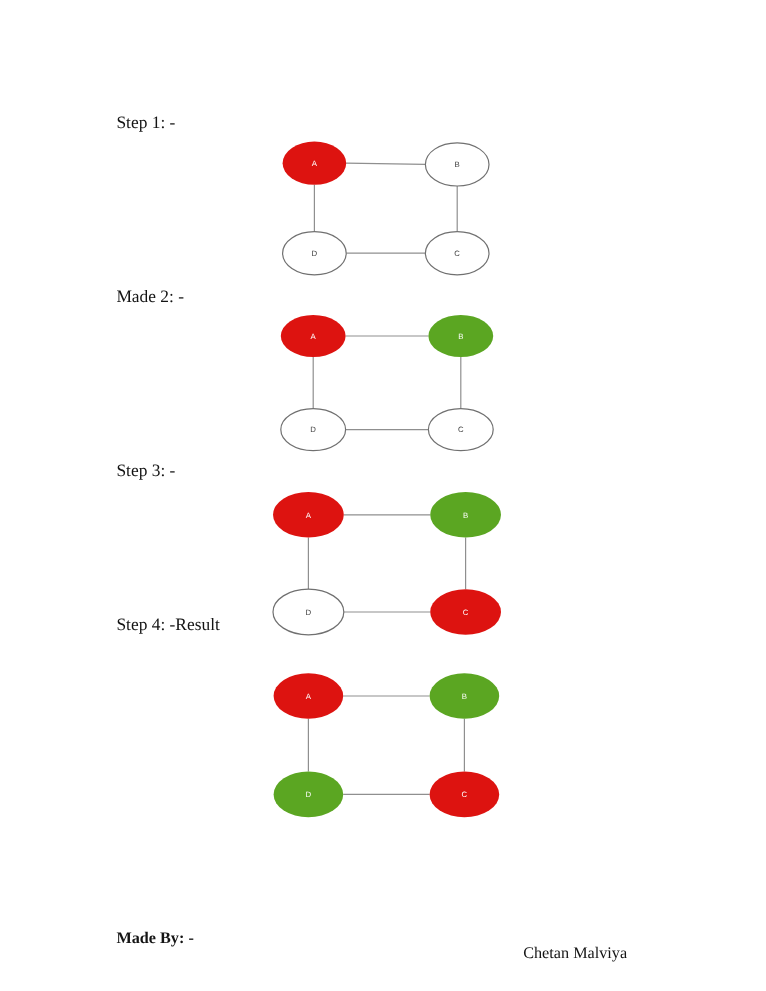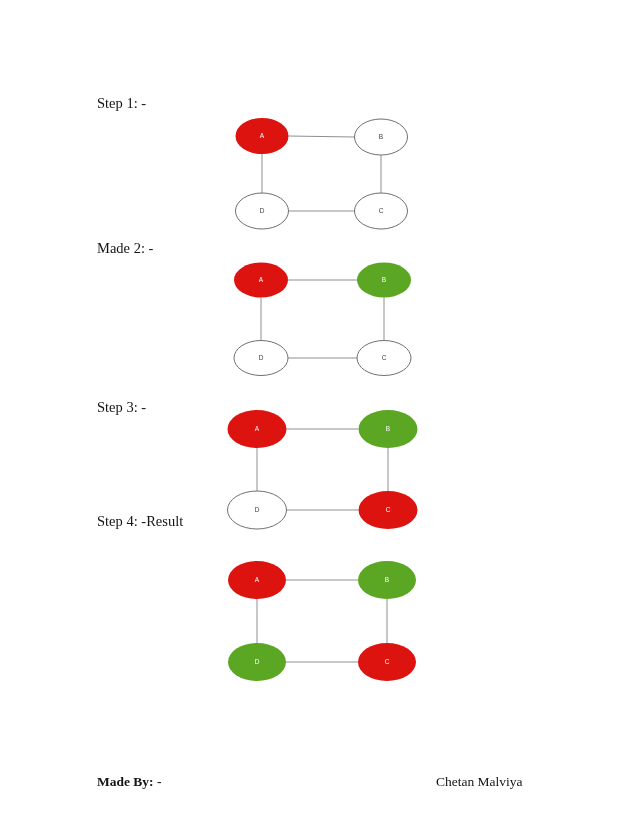--- a/index.html
+++ b/index.html
@@ -13,40 +13,40 @@
   .step-label{
     position:absolute;
     left:97px;
     font-size:14.5px;
     line-height:16px;
     color:#141414;
     white-space:nowrap;
   }
   .step-label.s1{top:95px;}
   .step-label.s2{top:240px;}
-  .step-label.s3{top:399px;}
+  .step-label.s3{top:385px;}
   .step-label.s4{top:513px;}
   .graphs{
     position:absolute;
     left:0;top:0;
     width:638px;height:826px;
   }
   .graphs text{
     font-family:"Liberation Sans", sans-serif;
     font-size:6.5px;
     text-anchor:middle;
   }
   .footer{
     position:absolute;
     top:774px;left:0;right:0;
     font-size:13.5px;
     color:#141414;
   }
   .footer-left{position:absolute;left:97px;top:0;white-space:nowrap;font-weight:bold;}
-  .footer-right{position:absolute;left:436px;top:0;white-space:nowrap;}
+  .footer-right{position:absolute;left:436px;top:12px;white-space:nowrap;}
 </style>
 </head>
 <body>
 
 <div class="page">
 
   <div class="step-label s1">Step 1: -</div>
   <div class="step-label s2">Made 2: -</div>
   <div class="step-label s3">Step 3: -</div>
   <div class="step-label s4">Step 4: -Result</div>

